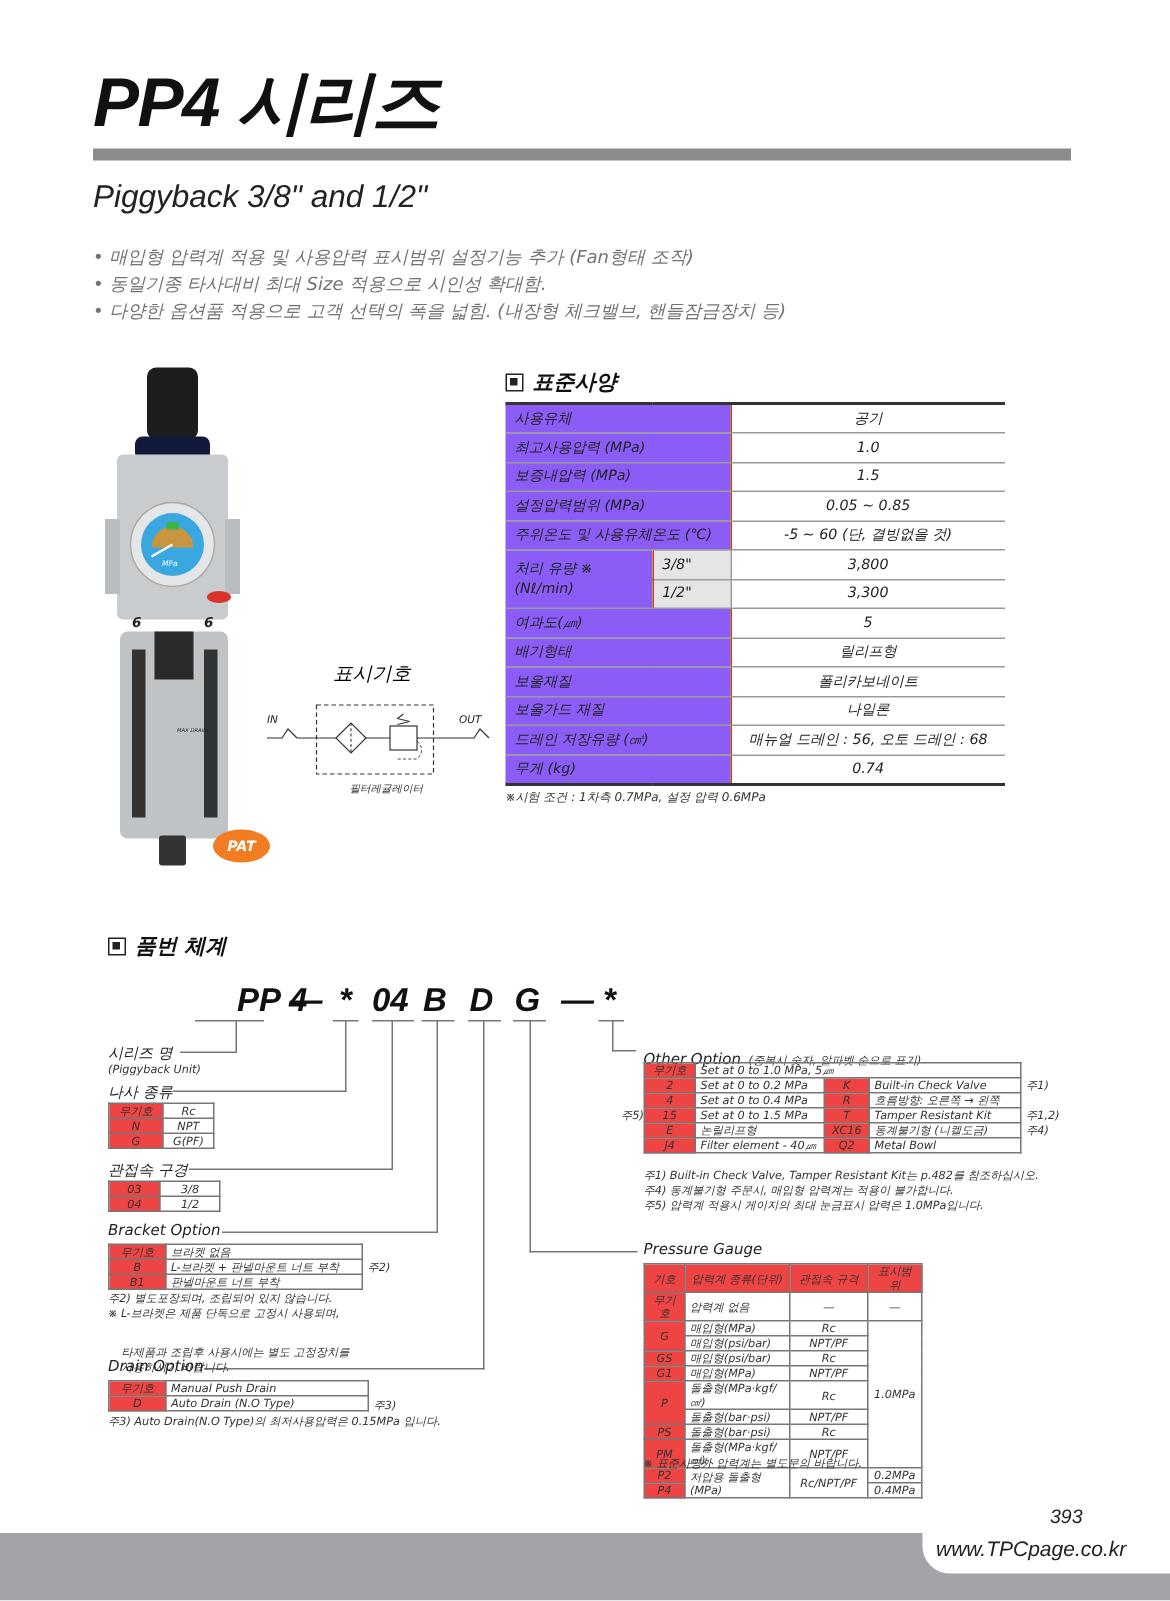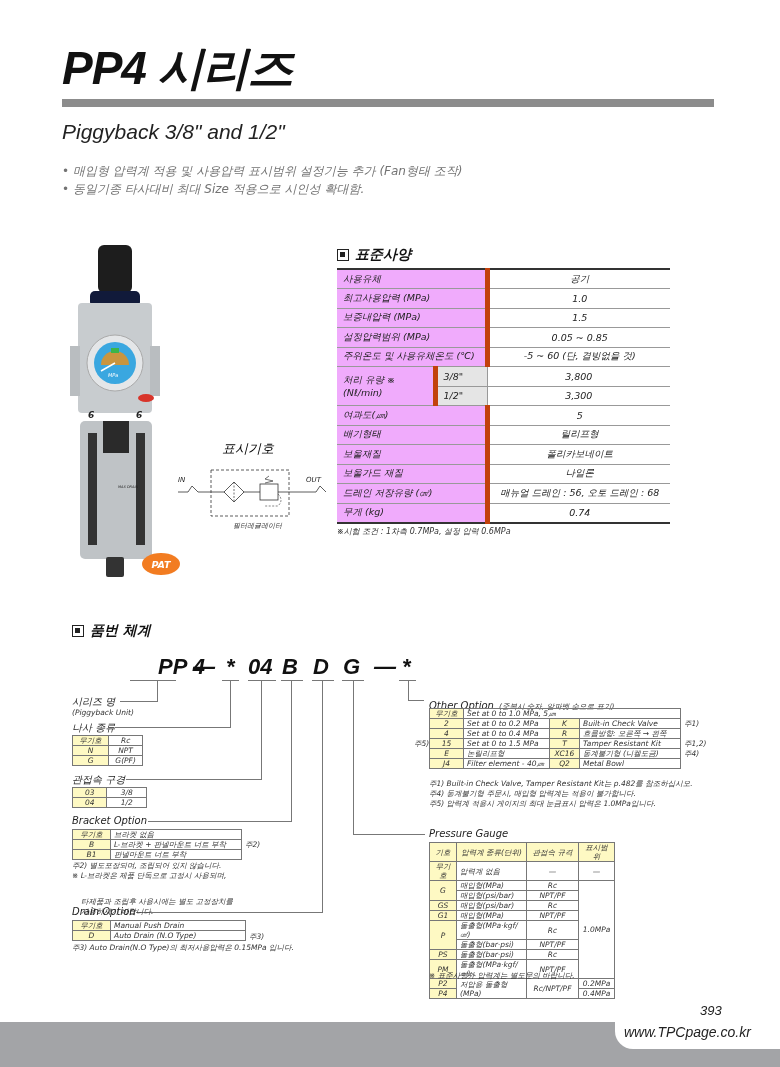--- a/index.html
+++ b/index.html
@@ -11,55 +11,56 @@
 .subtitle{left:62px;top:120px;font-family:"Liberation Sans",sans-serif;font-size:21px;color:#222;}
 .bullets{left:62px;top:162px;font-size:12px;line-height:18px;color:#737373;}
 .bullets li{list-style:none;}
 .bullets li::before{content:"• ";}
 .sec-h{font-size:14px;font-weight:bold;color:#111;display:flex;align-items:center;gap:6px;}
 .sq{display:inline-block;width:12px;height:12px;border:1.5px solid #222;position:relative;}
 .sq::after{content:"";position:absolute;left:2px;top:2px;width:5px;height:5px;background:#222;}
 table{border-collapse:collapse;}
 .spec{left:337px;top:268px;width:333px;font-size:9.5px;border-top:2px solid #333;border-bottom:2px solid #333;}
 .spec td{height:19.5px;border-bottom:1px solid #999;padding:0 6px;}
-.spec td.k{background:#f0abfc;width:150px;border-right:5px solid #c2410c;}
+.spec td.k{background:#8b5cf6;width:150px;border-right:1px solid #c2410c;}
 .spec td.k2{background:#e5e5e5;width:52px;border-right:1px solid #999;}
 .spec td.v{text-align:center;}
 .spec-note{left:337px;top:526px;font-size:8px;color:#333;}
 
 .prod{left:68px;top:243px;width:110px;height:335px;}
 .pat{left:142px;top:553px;width:38px;height:22px;border-radius:50%;background:#f27c21;color:#fff;font-size:9.5px;font-weight:bold;display:flex;align-items:center;justify-content:center;}
 .sym-title{left:222px;top:440px;font-size:13px;color:#000000;}
 .sym-cap{left:233px;top:521px;font-size:7px;color:#333;}
 
 .pn{left:130px;top:654px;font-family:"Liberation Sans",sans-serif;font-weight:bold;font-size:22px;color:#111;}
 .pn span{position:absolute;top:0;white-space:nowrap;}
 .ln{position:absolute;background:#777;}
 .lbl{font-size:10px;color:#222;}
 .lbl-sm{font-size:7.5px;color:#333;}
 .mini{font-size:7.5px;border:1px solid #555;}
 .mini td{border:1px solid #777;height:9px;padding:0 3px;line-height:9px;color:#333;}
-.mini td.g{background:#fef9c3;text-align:center;}
+.mini td.g{background:#ef4444;text-align:center;}
 .mini td.c{text-align:center;}
 .note{font-size:7.5px;color:#333;line-height:10px;}
 .side{font-size:7.5px;color:#333;}
 .footer-band{left:0;top:1022px;width:780px;height:45px;background:#a3a4a7;}
 .footer-card{left:615px;top:1022px;width:170px;height:27px;background:#fff;border-bottom-left-radius:18px;}
 .page-no{left:700px;top:1003px;font-family:"Liberation Sans",sans-serif;font-size:13px;color:#222;}
 .site{left:624px;top:1024px;font-family:"Liberation Sans",sans-serif;font-style:italic;font-size:14px;color:#222;}
 </style>
 </head>
 <body>
 
 <div class="abs title">PP4 시리즈</div>
 <div class="abs title-bar"></div>
 <div class="abs subtitle">Piggyback 3/8" and 1/2"</div>
 <ul class="abs bullets">
   <li>매입형 압력계 적용 및 사용압력 표시범위 설정기능 추가 (Fan형태 조작)</li>
   <li>동일기종 타사대비 최대 Size 적용으로 시인성 확대함.</li>
+  <li>다양한 옵션품 적용으로 고객 선택의 폭을 넓힘. (내장형 체크밸브, 핸들잠금장치 등)</li>
 </ul>
 
 <div class="abs prod">
   <svg width="110" height="335" viewBox="0 0 110 335">
 
     <rect x="30" y="2" width="34" height="48" rx="6" fill="#1d1d1d"></rect>
     <rect x="22" y="48" width="50" height="16" rx="5" fill="#111a3a"></rect>
 
     <rect x="10" y="60" width="74" height="110" rx="4" fill="#c8cccf"></rect>
     <rect x="2" y="103" width="10" height="50" fill="#b9bdc0"></rect>

